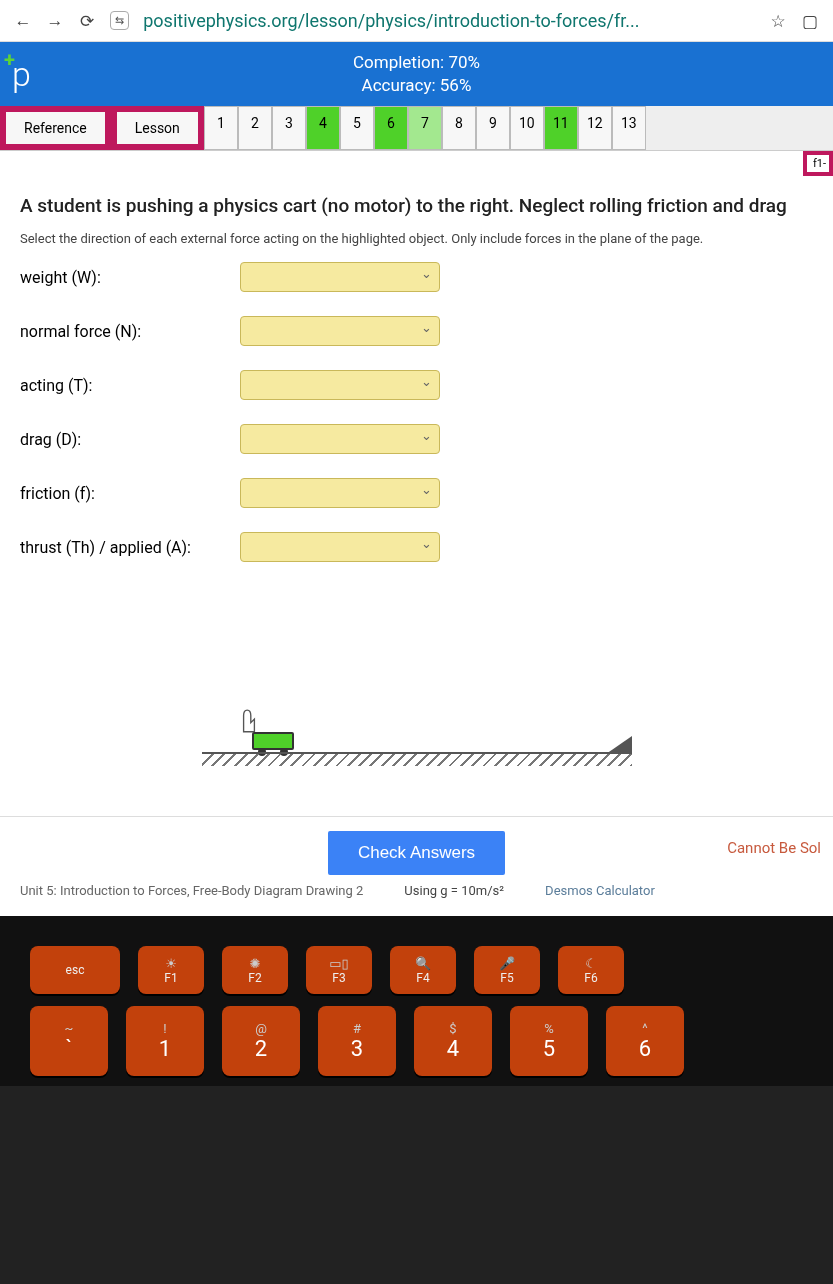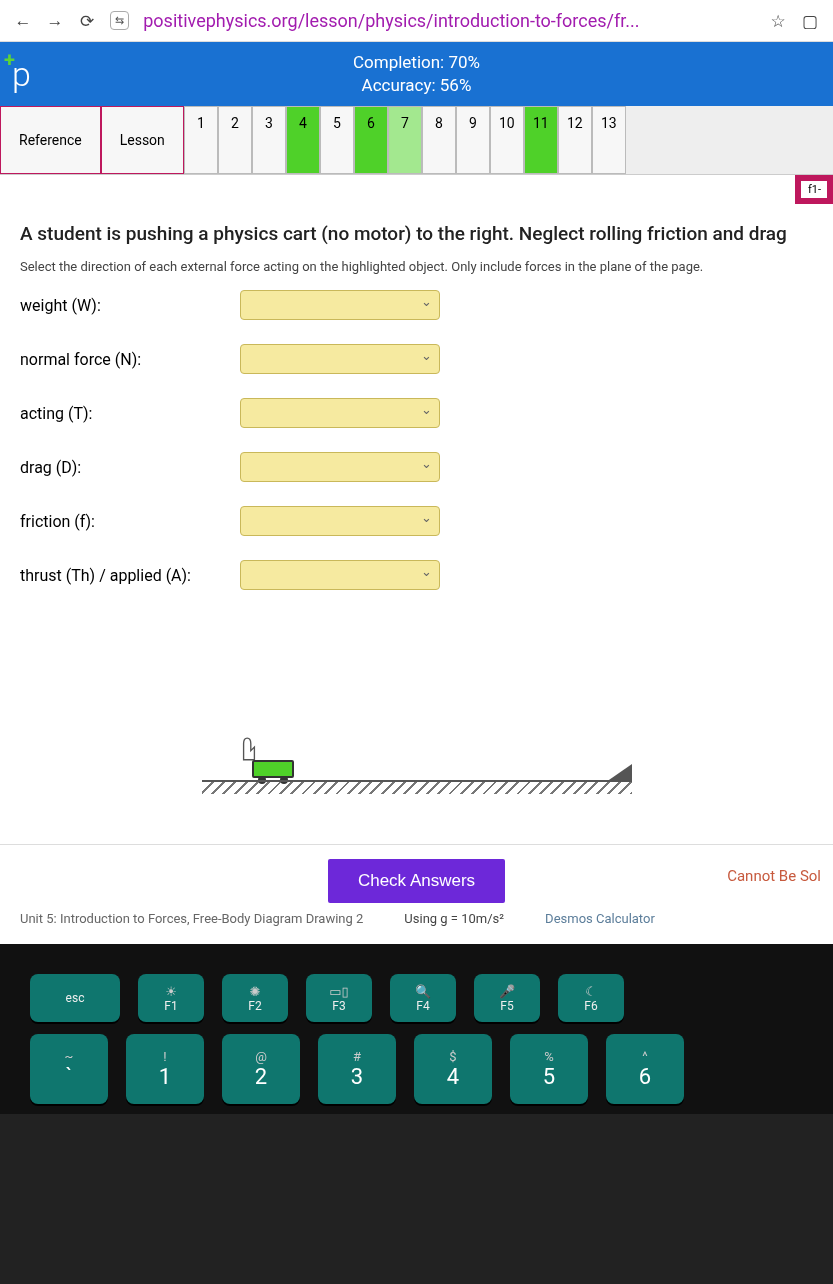--- a/index.html
+++ b/index.html
@@ -1,32 +1,32 @@
 <!DOCTYPE html>
 <html><head>
 <meta charset="utf-8">
 <style>
   * { box-sizing: border-box; margin: 0; padding: 0; }
   body { font-family: -apple-system, BlinkMacSystemFont, "Segoe UI", Roboto, Arial, sans-serif; background:#222; width:833px; }
   .browser-bar { display:flex; align-items:center; gap:14px; padding:10px 14px; background:#fff; border-bottom:1px solid #ddd; }
   .nav-icon { width:18px; height:18px; display:flex; align-items:center; justify-content:center; color:#444; font-size:17px; cursor:pointer;}
-  .url { flex:1; font-size:18px; color:#a21caf; white-space:nowrap; overflow:hidden; text-overflow:ellipsis;}
+  .url { flex:1; font-size:18px; color:#0f766e; white-space:nowrap; overflow:hidden; text-overflow:ellipsis;}
   .site-badge { border:1px solid #aaa; border-radius:4px; font-size:11px; padding:2px 4px; color:#555;}
   .header-bar { background:#1971d2; color:#fff; display:flex; align-items:center; padding:0 12px; height:64px; position:relative;}
   .logo { font-weight:300; font-size:34px; position:relative; }
   .logo-plus { color:#5cd33a; font-size:20px; position:absolute; top:-6px; left:-8px; font-weight:bold;}
   .completion { position:absolute; left:50%; transform:translateX(-50%); text-align:center; font-size:17px; line-height:1.35;}
   .tabs-row { display:flex; background:#eee; border-bottom:1px solid #ccc; }
-  .ref-btn, .lesson-btn { padding:25px 18px; border:1px solid #be185d; background:#f7f7f7; font-size:14px; cursor:pointer;}
+  .ref-btn, .lesson-btn { padding:8px 18px; border:6px solid #be185d; background:#f7f7f7; font-size:14px; cursor:pointer;}
   .qnums { display:flex; flex:1; }
   .qnum { flex:0 0 auto; width:34px; text-align:center; padding:8px 0; border:1px solid #bbb; font-size:14px; cursor:pointer;}
   .qnum.done { background:#4fd129; color:#000;}
   .qnum.partial { background:#a3e88f; }
   .qnum.pending { background:#f7f7f7; }
-  .f1tag { font-size:11px; text-align:right; padding:2px 6px; background:#fff; border:6px solid #be185d; margin-left:auto; width:38px;}
+  .f1tag { font-size:11px; text-align:right; padding:2px 6px; background:#fff; border:4px solid #be185d; margin-left:auto; width:30px;}
   .content { background:#fff; padding:18px 20px 10px 20px; min-height:640px; position:relative;}
   .prompt-main { font-size:19px; font-weight:500; margin-bottom:14px; color:#222;}
   .prompt-sub { font-size:13px; color:#444; margin-bottom:16px;}
   .rows { display:flex; flex-direction:column; gap:24px; }
   .force-row { display:flex; align-items:center; gap:10px;}
   .force-label { width:210px; font-size:16px;}
   .force-select { width:200px; height:30px; background:#f6eaa0; border:1px solid #c9b85a; border-radius:4px; appearance:none; padding:0 8px; font-size:14px; position:relative;}
   .select-wrap { position:relative; width:200px;}
   .select-wrap::after { content:"⌄"; position:absolute; right:8px; top:4px; font-size:13px; color:#666; pointer-events:none;}
   .diagram { margin-top:160px; display:flex; justify-content:center; }
@@ -34,29 +34,29 @@
   .ground-line { position:absolute; top:30px; left:0; right:0; height:2px; background:#555;}
   .hatches { position:absolute; top:32px; left:0; right:0; height:12px;
     background:repeating-linear-gradient(-45deg,#777 0 2px, transparent 2px 8px);}
   .cart { position:absolute; top:10px; left:50px; width:42px; height:18px; background:#4fd129; border:2px solid #333; border-radius:2px;}
   .cart::before, .cart::after { content:""; position:absolute; bottom:-8px; width:8px; height:8px; background:#333; border-radius:50%;}
   .cart::before { left:4px;} .cart::after { right:4px;}
   .hand { position:absolute; top:-16px; left:38px; width:18px; height:28px; }
   .hand svg { width:100%; height:100%;}
   .ramp { position:absolute; right:0; top:14px; width:0; height:0; border-left:26px solid transparent; border-bottom:18px solid #555;}
   .footer { background:#fff; padding:14px 20px 18px; border-top:1px solid #ddd; position:relative;}
-  .check-btn { background:#6d28d9; color:#fff; border:none; padding:12px 30px; font-size:17px; font-weight:500; border-radius:2px; cursor:pointer; display:block; margin:0 auto 8px;}
+  .check-btn { background:#3b82f6; color:#fff; border:none; padding:12px 30px; font-size:17px; font-weight:500; border-radius:2px; cursor:pointer; display:block; margin:0 auto 8px;}
   .cannot { position:absolute; right:12px; top:22px; color:#c75a3e; font-size:15px;}
   .footer-row { display:flex; gap:41px; font-size:13px; color:#5b7d9a; align-items:flex-start; flex-wrap:wrap;}
   .unit-info { color:#666; font-size:13px;}
   .using-g { color:#444;}
   .desmos { color:#5b7d9a; cursor:pointer;}
   .keyboard { background:#111; padding:30px 10px 10px; display:flex; flex-direction:column; gap:12px;}
   .krow { display:flex; gap:18px; justify-content:flex-start; padding-left:20px;}
-  .key { background:#0f766e; color:#eee; border-radius:8px; min-width:78px; height:70px; display:flex; flex-direction:column; align-items:center; justify-content:center; font-size:14px; box-shadow:0 2px 0 #000;}
+  .key { background:#c2410c; color:#eee; border-radius:8px; min-width:78px; height:70px; display:flex; flex-direction:column; align-items:center; justify-content:center; font-size:14px; box-shadow:0 2px 0 #000;}
   .key .top { font-size:13px; color:#ccc;}
   .key .main { font-size:22px; color:#fff;}
   .key.small { min-width:66px; height:48px; font-size:12px;}
   .key.esc { min-width:90px;}
 </style>
 </head>
 <body>
 
 <div class="browser-bar">
   <span class="nav-icon">←</span>

